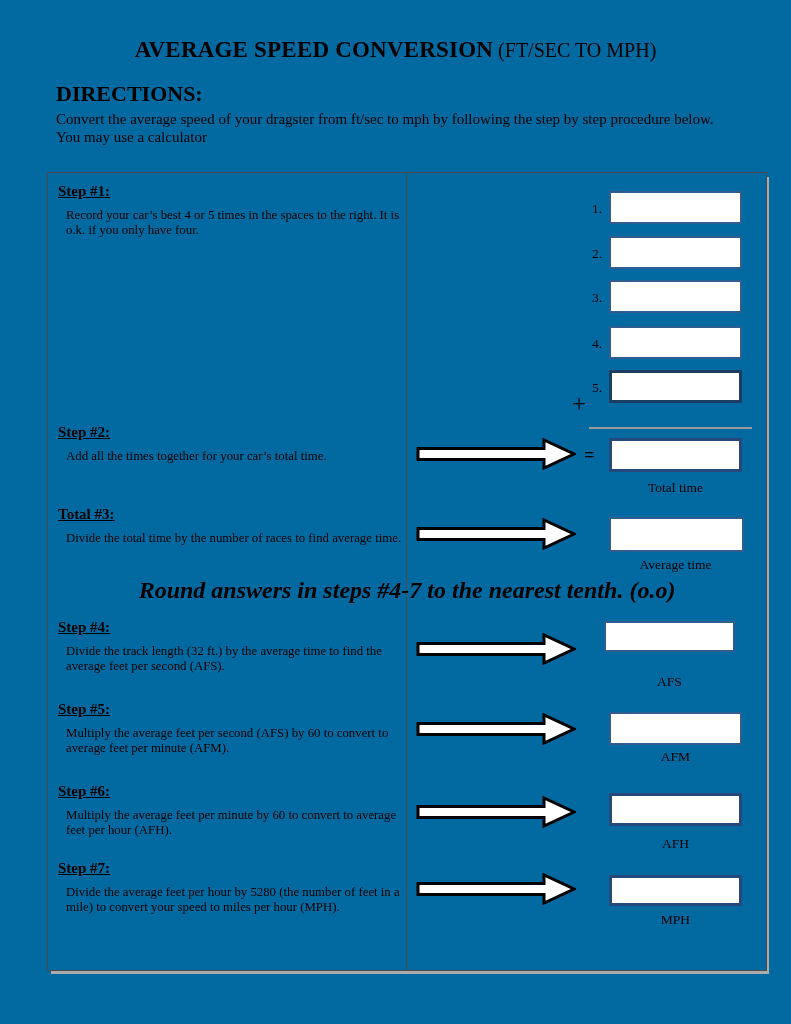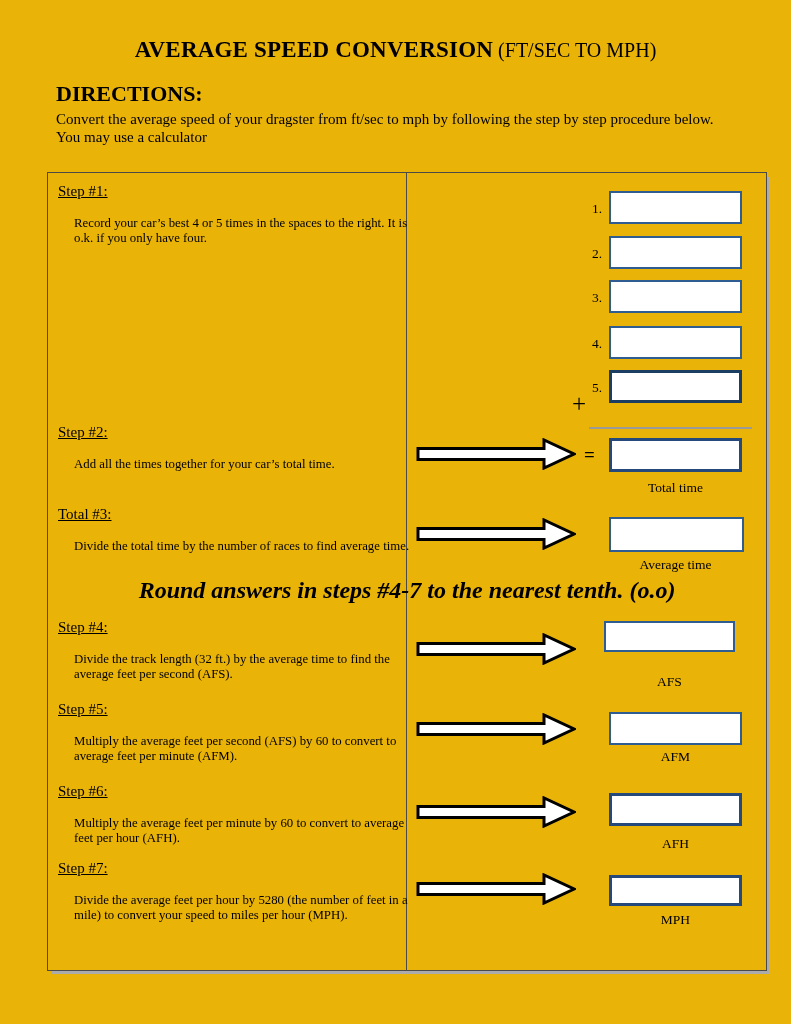--- a/index.html
+++ b/index.html
@@ -1,19 +1,19 @@
 <!DOCTYPE html>
 <html><head>
 <meta charset="utf-8">
 <style>
   html,body { margin:0; padding:0; background:#ffffff; }
   .page {
     position:relative;
     width:791px; height:1024px;
-    background:#eab308;
+    background:#0369a1;
     font-family:"Liberation Serif", serif;
     color:#000000;
     overflow:hidden;
   }
   .title {
     position:absolute; top:37px; left:0; width:100%;
     text-align:center; white-space:nowrap;
   }
   .title-main { font-size:23px; font-weight:bold; letter-spacing:0.2px; }
   .title-sub  { font-size:20px; font-weight:normal; }
@@ -30,25 +30,25 @@
     width:718px; height:797px;
     border:1px solid #4a4a4a;
     box-shadow:3px 4px 0 -1px #ababab;
   }
   .divider {
     position:absolute; left:358px; top:0; height:100%;
     border-left:1px solid #4a4a4a;
   }
   .step { position:absolute; left:10px; width:352px; }
   .step-heading {
-    font-size:15px; font-weight:normal; text-decoration:underline;
+    font-size:15px; font-weight:bold; text-decoration:underline;
     margin:0 0 2px 0;
   }
   .step-body {
-    font-size:12.8px; line-height:15px; margin:16px; white-space:pre;
+    font-size:12.8px; line-height:15px; margin:8px; white-space:pre;
   }
   .round-note {
     position:absolute; top:404px; left:0; width:100%;
     text-align:center;
     font-size:24px; font-weight:bold; font-style:italic;
   }
   .entry-box {
     position:absolute; left:561px; width:129px; height:29px;
     border:2px solid #305d91; background:#ffffff;
   }

